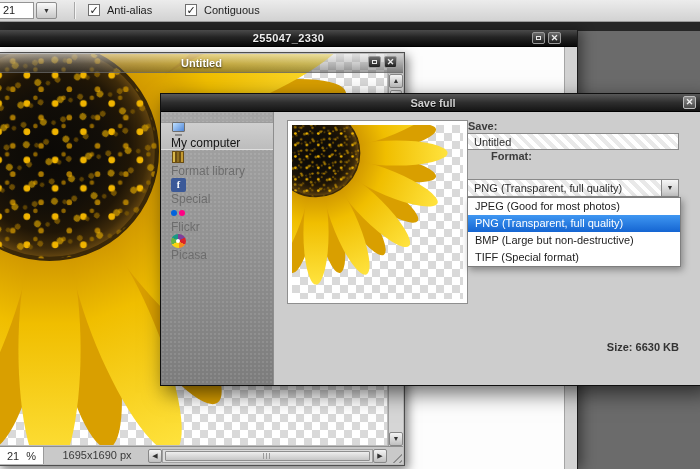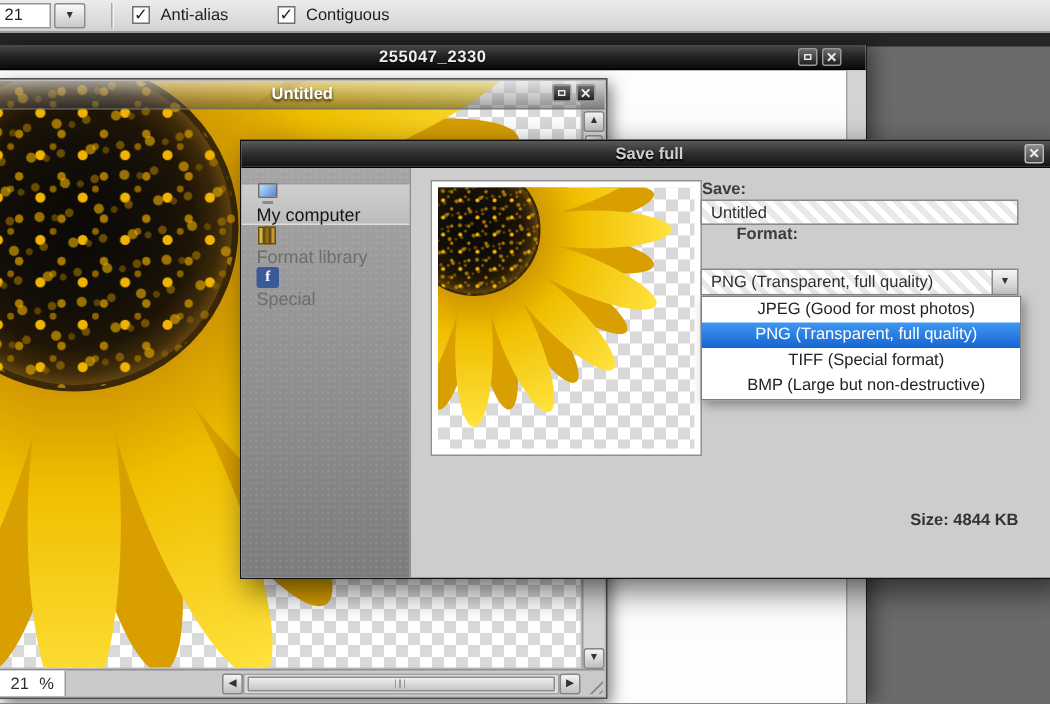--- a/index.html
+++ b/index.html
@@ -140,21 +140,21 @@
     border:1px solid #898989; color:#2e2e2e; padding:2px 0 0 6px; font-size:11px; }
   .format-select { position:absolute; left:0; top:67px; width:212px; height:18px;
     border:1px solid #898989; cursor:pointer; }
   .format-value { position:absolute; left:6px; top:2px; color:#2e2e2e; white-space:nowrap; }
   .select-btn { position:absolute; right:0; top:0; width:17px; height:16px;
     background:linear-gradient(#f6f6f6,#c2c2c2); border-left:1px solid #898989;
     color:#333; font-size:7px; text-align:center; line-height:15px; }
   .format-list { position:absolute; left:0; top:85px; width:214px;
     background:#fff; border:1px solid #7e7e7e; box-shadow:2px 3px 7px rgba(0,0,0,.35); }
   .opt { height:17px; line-height:17px; padding-left:7px; color:#222;
-    white-space:nowrap; cursor:pointer;text-align:center; }
+    white-space:nowrap; cursor:pointer; }
   .opt.selected { background:linear-gradient(#3f97f2,#1565d2); color:#fff; }
   .size-text { position:absolute; right:2px; top:229px; color:#333; font-weight:bold; }
   .hidden-defs { position:absolute; width:0; height:0; }
 </style>
 </head>
 <body>
 
 <svg class="hidden-defs" aria-hidden="true">
   <defs>
     <linearGradient id="petalGrad" x1="0" y1="0" x2="1" y2="0">
@@ -273,20 +273,21 @@
           <div class="vscroll">
             <span class="sbtn up">▲</span>
             <span class="vthumb"></span>
             <span class="sbtn down">▼</span>
           </div>
           <div class="uw-statusbar">
             <div class="zoom-box">
               <span>21</span>
               <span>%</span>
             </div>
+            <div class="dims">1695x1690 px</div>
             <div class="hscroll">
               <span class="hbtn left">◀</span>
               <span class="htrack">
                 <span class="hthumb">
                   <span class="grip-lines"></span>
                 </span>
               </span>
               <span class="hbtn right">▶</span>
             </div>
             <div class="resize-grip"></div>
@@ -315,20 +316,31 @@
               <span class="b1"></span>
                 <span class="b2"></span>
                 <span class="b3"></span>
               </span>
             <span>Format library</span>
           </div>
           <div class="side-item">
             <span class="side-icon icon-facebook">f</span>
             <span>Special</span>
           </div>
+          <div class="side-item">
+            <span class="side-icon icon-flickr">
+              <span class="dot-blue"></span>
+                <span class="dot-pink"></span>
+              </span>
+            <span>Flickr</span>
+          </div>
+          <div class="side-item">
+            <span class="side-icon icon-picasa"></span>
+            <span>Picasa</span>
+          </div>
         </div>
 
         <div class="preview">
           <div class="preview-inner checker">
             <svg class="flower-small" viewBox="-118 -118 236 236">
               <use href="#sunflower"></use>
             </svg>
           </div>
         </div>
 
@@ -338,24 +350,24 @@
 
           <div class="fld-label lbl-format">Format:</div>
           <div class="format-select striped">
             <span class="format-value">PNG (Transparent, full quality)</span>
             <span class="select-btn">▼</span>
           </div>
 
           <div class="format-list">
             <div class="opt">JPEG (Good for most photos)</div>
             <div class="opt selected">PNG (Transparent, full quality)</div>
+            <div class="opt">BMP (Large but non-destructive)</div>
             <div class="opt">TIFF (Special format)</div>
-            <div class="opt">BMP (Large but non-destructive)</div>
-          </div>
-
-          <div class="size-text">Size: 4844 KB</div>
+          </div>
+
+          <div class="size-text">Size: 6630 KB</div>
 
         </div>
       </div>
     </div>
 
   </div>
 </div>
 
 </body></html>

